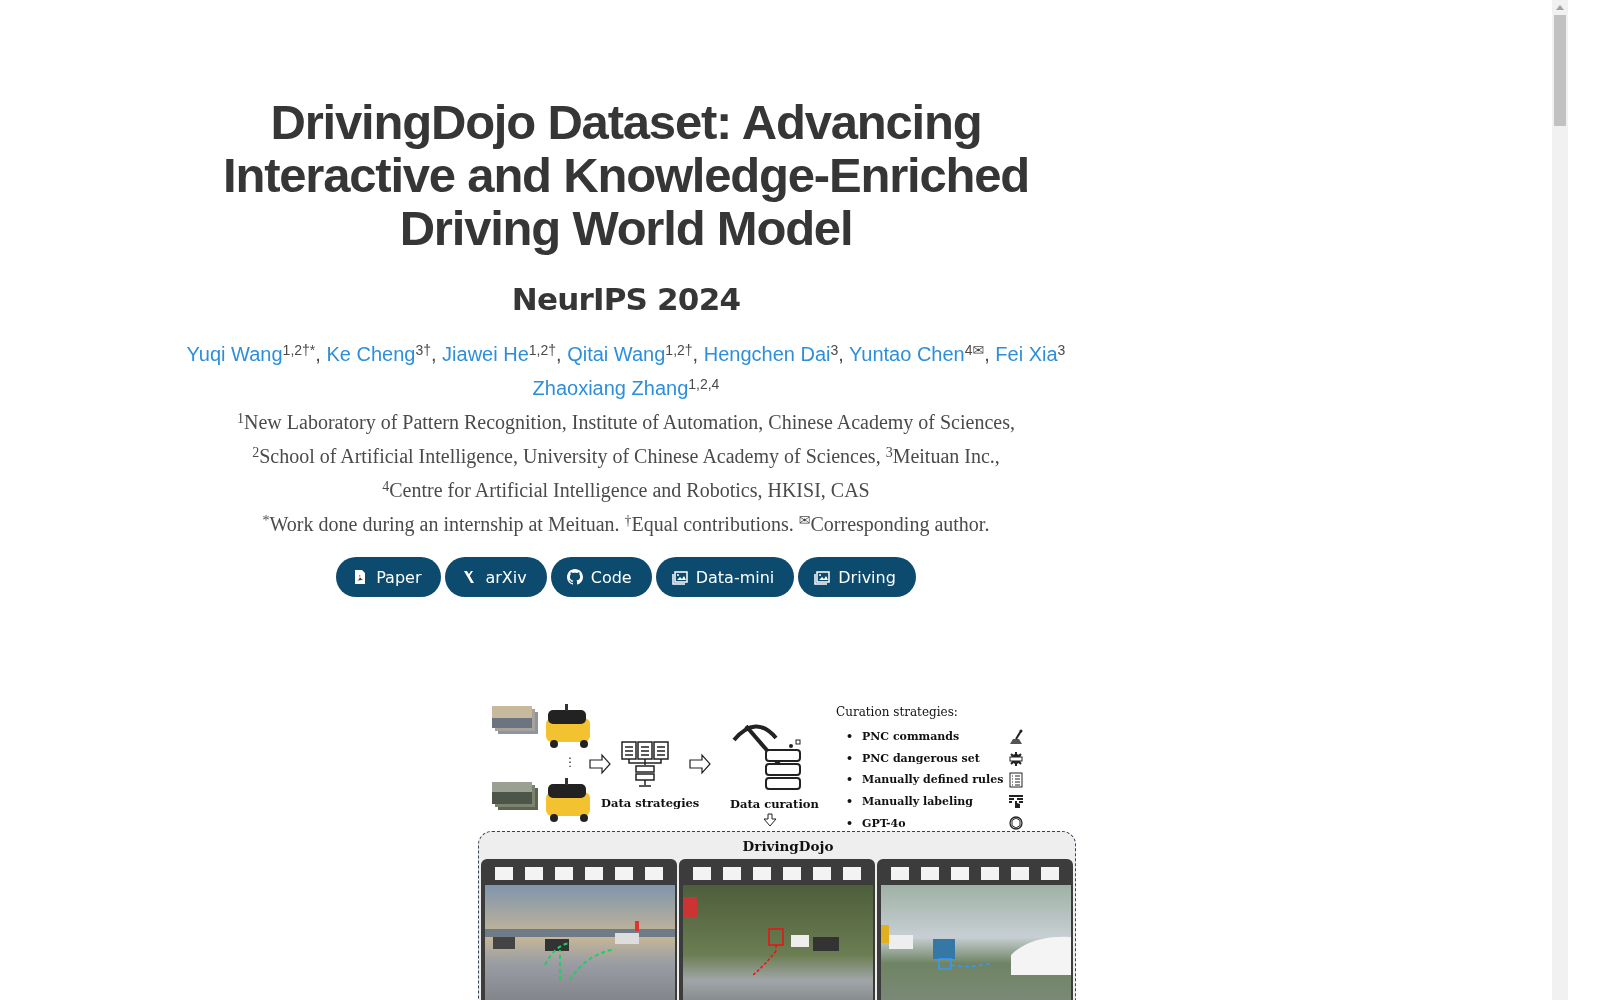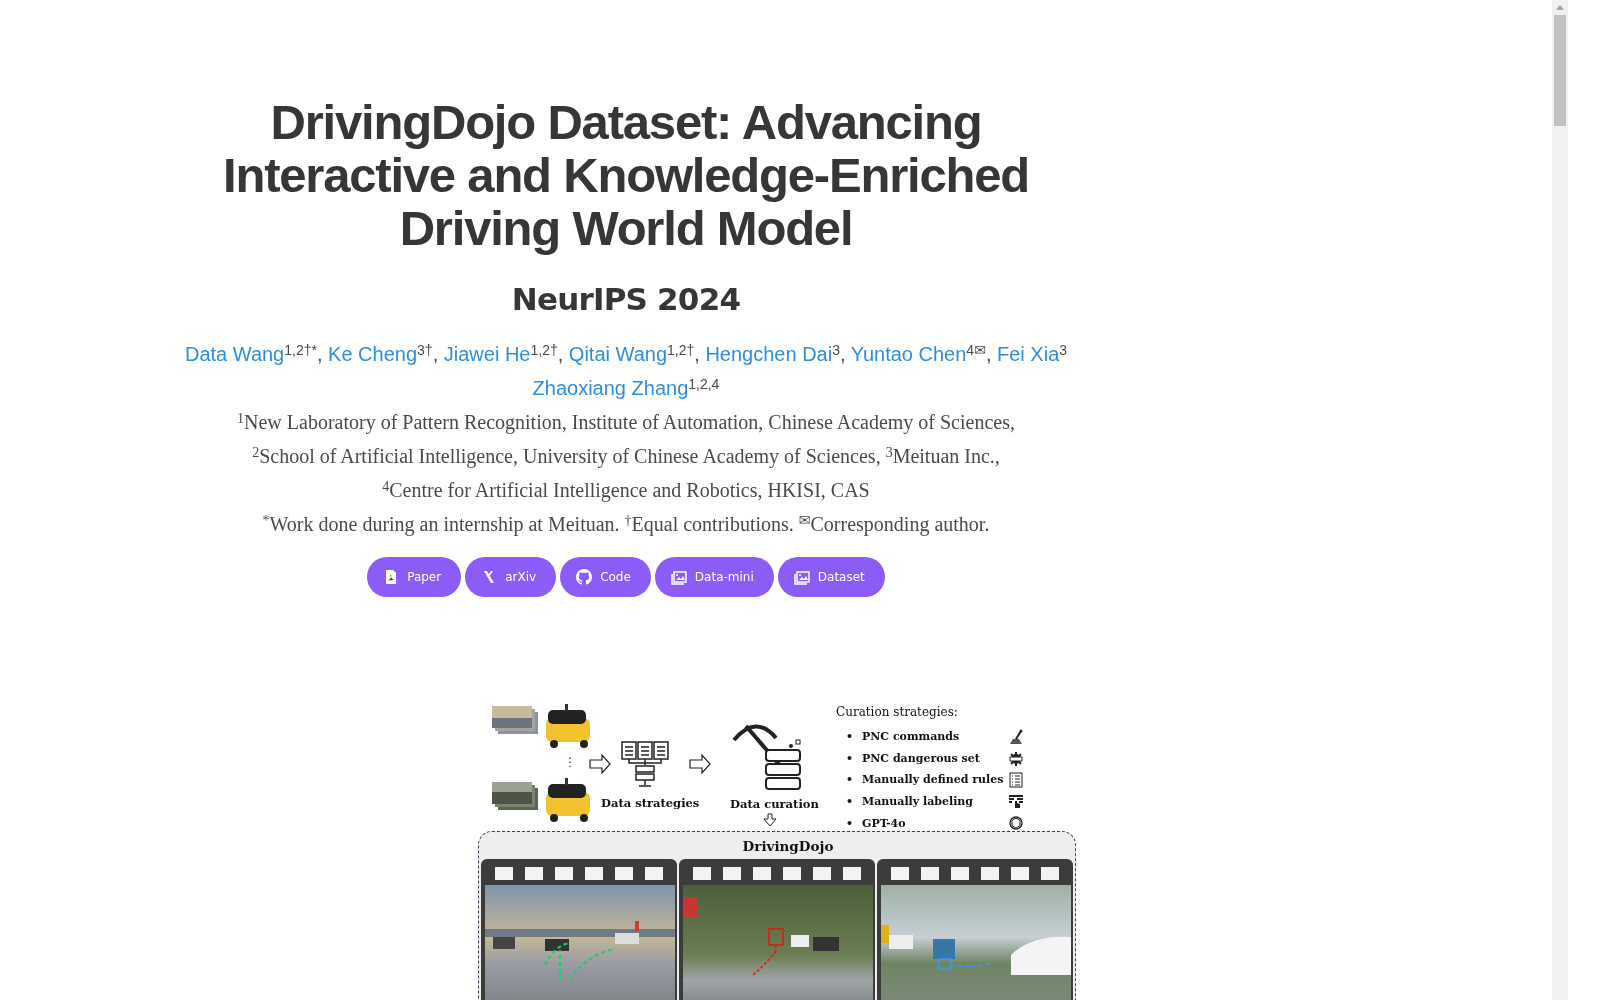--- a/index.html
+++ b/index.html
@@ -22,22 +22,22 @@
     margin-top:18px; font-size:20px; line-height:34px; color:#4a4a4a;
     width:900px; margin-left:auto; margin-right:auto;
   }
   .authors a { color:#2d8fdc; text-decoration:none; }
   .authors sup { font-size:14px; color:#4a4a4a; vertical-align:6px; line-height:0; }
   .affil { font-size:20px; line-height:34px; color:#4a4a4a; width:900px; margin:0 auto;font-family:Liberation Serif, serif; }
   .affil sup { font-size:14px; vertical-align:6px; line-height:0; }
   .links { margin-top:16px; display:flex; justify-content:center; gap:4px; }
   .btn {
     display:inline-flex; align-items:center; gap:8px; height:40px; padding:0 20px 0 16px;
-    background:#8b5cf6; color:#ffffff; border-radius:20px; font-family:"DejaVu Sans", sans-serif;
-    font-size:12px; cursor:pointer;
+    background:#0c4a6e; color:#ffffff; border-radius:20px; font-family:"DejaVu Sans", sans-serif;
+    font-size:16px; cursor:pointer;
   }
   .btn svg { width:16px; height:16px; fill:#fff; }
   .figure { position:absolute; left:476px; top:700px; width:602px; height:300px; }
   .pipe-label { position:absolute; font-family:"DejaVu Serif", serif; font-size:11.5px; font-weight:700; color:#111; }
   .strat-title { position:absolute; left:360px; top:5px; font-family:"DejaVu Serif", serif; font-size:12px; font-weight:400; color:#111; }
   .strat-list { position:absolute; left:370px; top:26px; margin:0; padding:0; list-style:none; }
   .strat-list li { height:21.6px; display:flex; align-items:center; font-family:"DejaVu Serif", serif; font-size:11px; font-weight:700; color:#111; width:190px; position:relative; }
   .strat-list li .bullet { width:16px; display:inline-block; }
   .strat-list li .ic { position:absolute; left:162px; top:3px; width:16px; height:16px; }
   .dojo-box {
@@ -57,21 +57,21 @@
 </head>
 <body>
 
 <div class="page">
   <div class="hero">
     <h1 class="title">DrivingDojo Dataset: Advancing Interactive and Knowledge-Enriched Driving World Model</h1>
     <h2 class="venue">NeurIPS 2024</h2>
 
     <div class="authors">
       <span>
-        <a href="#">Data Wang</a><sup>1,2†*</sup><span>, </span><a href="#">Ke Cheng</a><sup>3†</sup><span>, </span><a href="#">Jiawei He</a><sup>1,2†</sup><span>, </span><a href="#">Qitai Wang</a><sup>1,2†</sup><span>, </span><a href="#">Hengchen Dai</a><sup>3</sup><span>, </span><a href="#">Yuntao Chen</a><sup>4✉</sup><span>, </span><a href="#">Fei Xia</a><sup>3</sup>
+        <a href="#">Yuqi Wang</a><sup>1,2†*</sup><span>, </span><a href="#">Ke Cheng</a><sup>3†</sup><span>, </span><a href="#">Jiawei He</a><sup>1,2†</sup><span>, </span><a href="#">Qitai Wang</a><sup>1,2†</sup><span>, </span><a href="#">Hengchen Dai</a><sup>3</sup><span>, </span><a href="#">Yuntao Chen</a><sup>4✉</sup><span>, </span><a href="#">Fei Xia</a><sup>3</sup>
       </span><br>
       <span>
         <a href="#">Zhaoxiang Zhang</a><sup>1,2,4</sup>
       </span>
     </div>
 
     <div class="affil">
       <div><sup>1</sup><span>New Laboratory of Pattern Recognition, Institute of Automation, Chinese Academy of Sciences,</span></div>
       <div><sup>2</sup><span>School of Artificial Intelligence, University of Chinese Academy of Sciences, </span><sup>3</sup><span>Meituan Inc.,</span></div>
       <div><sup>4</sup><span>Centre for Artificial Intelligence and Robotics, HKISI, CAS</span></div>
@@ -108,21 +108,21 @@
           </svg>
         <span>Data-mini</span>
       </a>
       <a class="btn">
         <svg viewBox="0 0 16 16">
             <path d="M3 3h12v10H3z" fill="none" stroke="#fff" stroke-width="1.5"></path>
             <path d="M1 5v10h12" fill="none" stroke="#fff" stroke-width="1.5"></path>
             <path d="M5 11l3-3 2 2 2-3 2 4z"></path>
             <circle cx="6" cy="6" r="1"></circle>
           </svg>
-        <span>Dataset</span>
+        <span>Driving</span>
       </a>
     </div>
   </div>
 
   <div class="figure">
     <svg width="370" height="130" style="position:absolute;left:0;top:0">
 
       <g>
         <rect x="22" y="12" width="40" height="22" fill="#8a96a6"></rect>
           <rect x="19" y="9" width="40" height="22" fill="#a7a39a"></rect>

